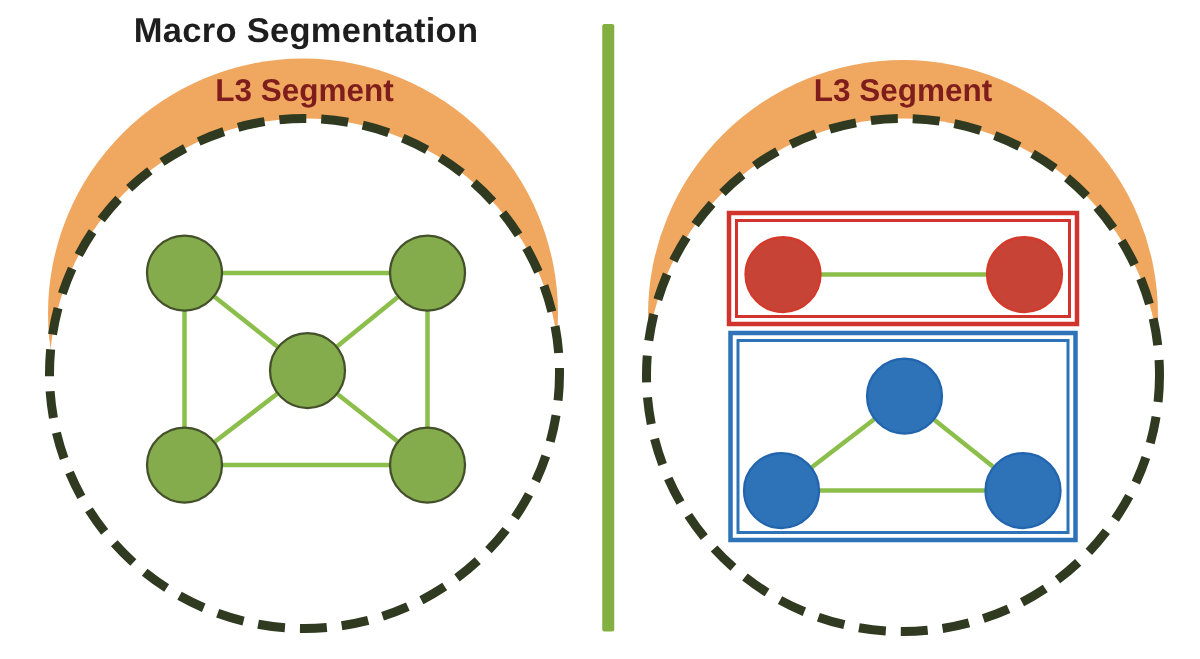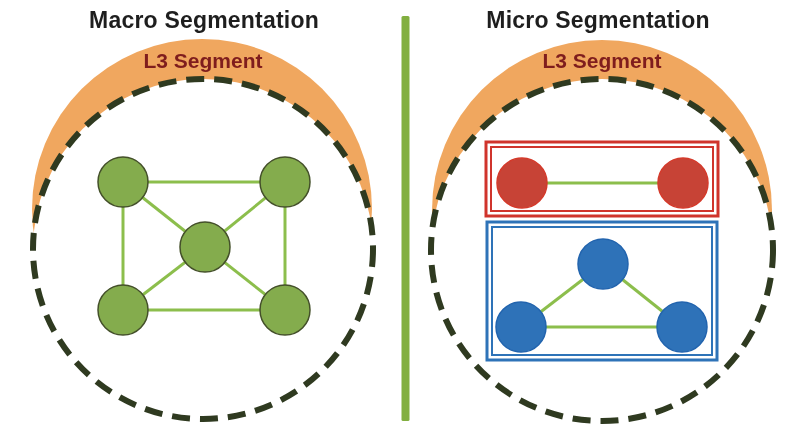--- a/index.html
+++ b/index.html
@@ -75,16 +75,15 @@
       <rect x="487" y="222" width="230" height="138" fill="none" stroke="#2E73B8" stroke-width="3"></rect>
       <rect x="492" y="227" width="220" height="128" fill="none" stroke="#2E73B8" stroke-width="2"></rect>
       <line x1="603" y1="264" x2="521" y2="327" stroke="#8CBE4C" stroke-width="3"></line>
       <line x1="603" y1="264" x2="682" y2="327" stroke="#8CBE4C" stroke-width="3"></line>
       <line x1="521" y1="327" x2="682" y2="327" stroke="#8CBE4C" stroke-width="3"></line>
       <circle cx="603" cy="264" r="25" fill="#2E72B8" stroke="#2264AE" stroke-width="1.5"></circle>
       <circle cx="521" cy="327" r="25" fill="#2E72B8" stroke="#2264AE" stroke-width="1.5"></circle>
       <circle cx="682" cy="327" r="25" fill="#2E72B8" stroke="#2264AE" stroke-width="1.5"></circle>
     </svg>
   <div class="title t-left">Macro Segmentation</div>
-  <div class="title t-right">Micro Segmentation</div>
   <div class="arc-label a-left">L3 Segment</div>
   <div class="arc-label a-right">L3 Segment</div>
 </div>
 
 </body></html>

